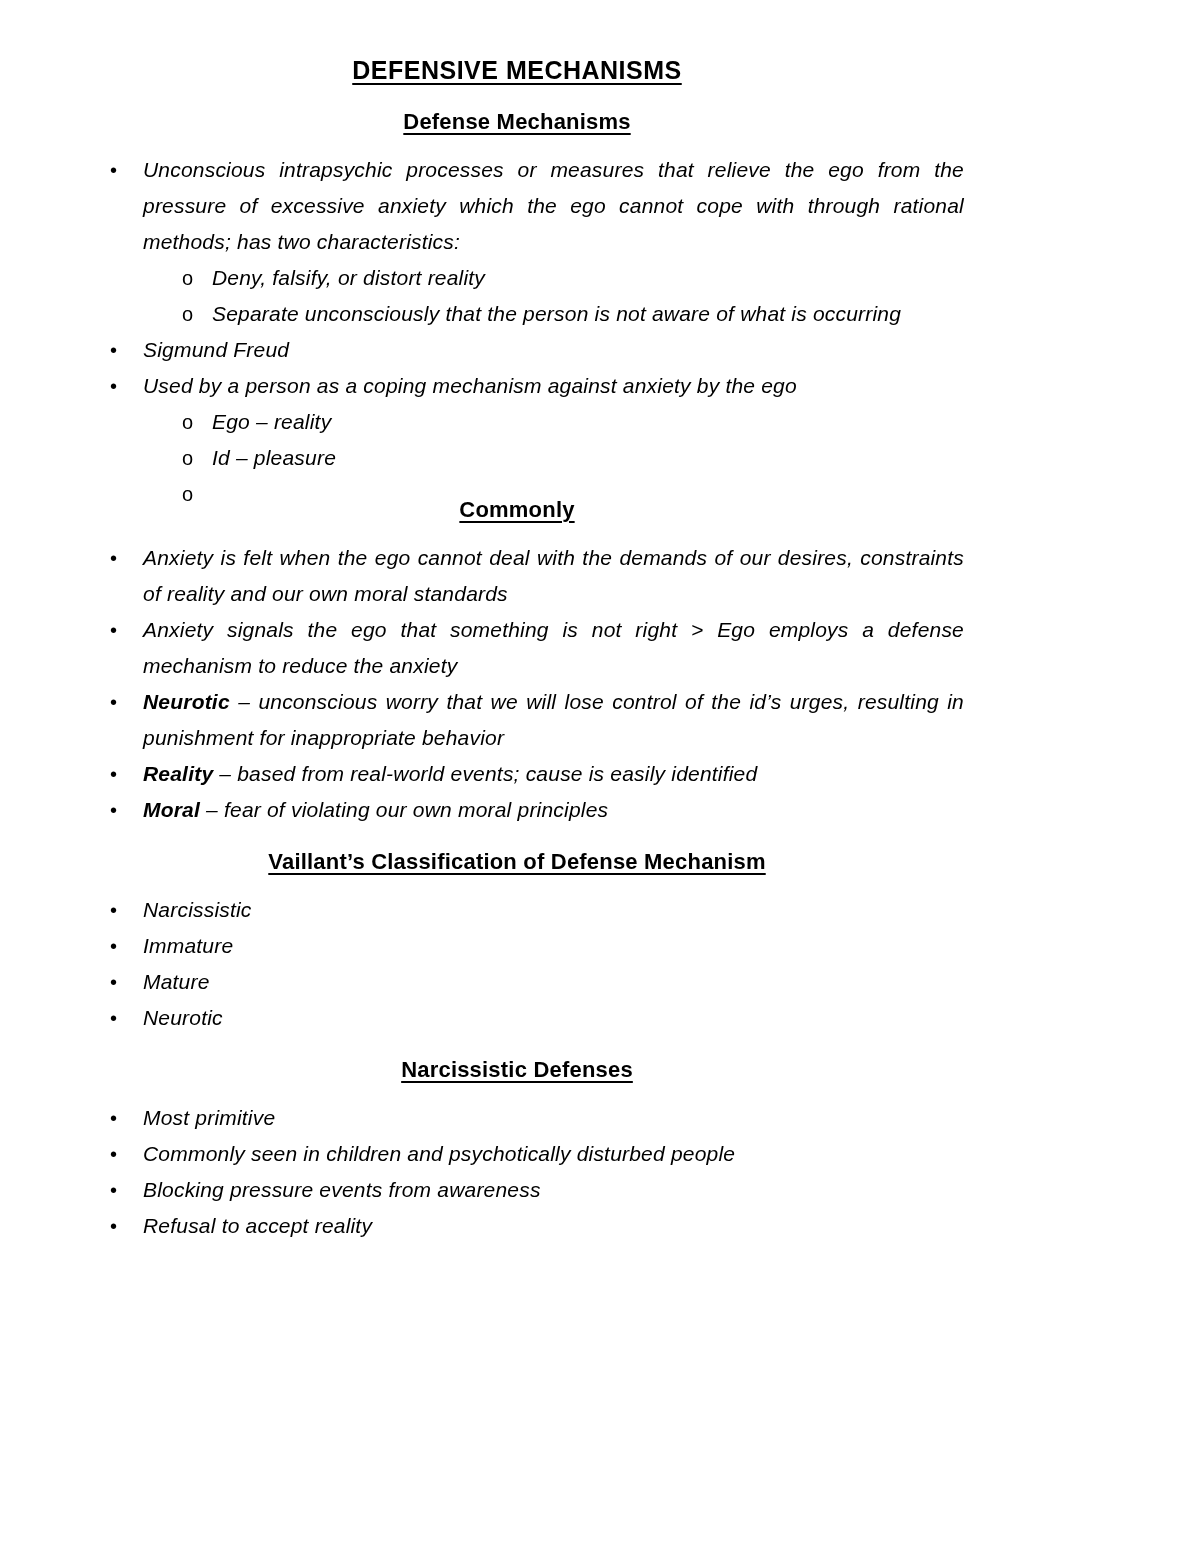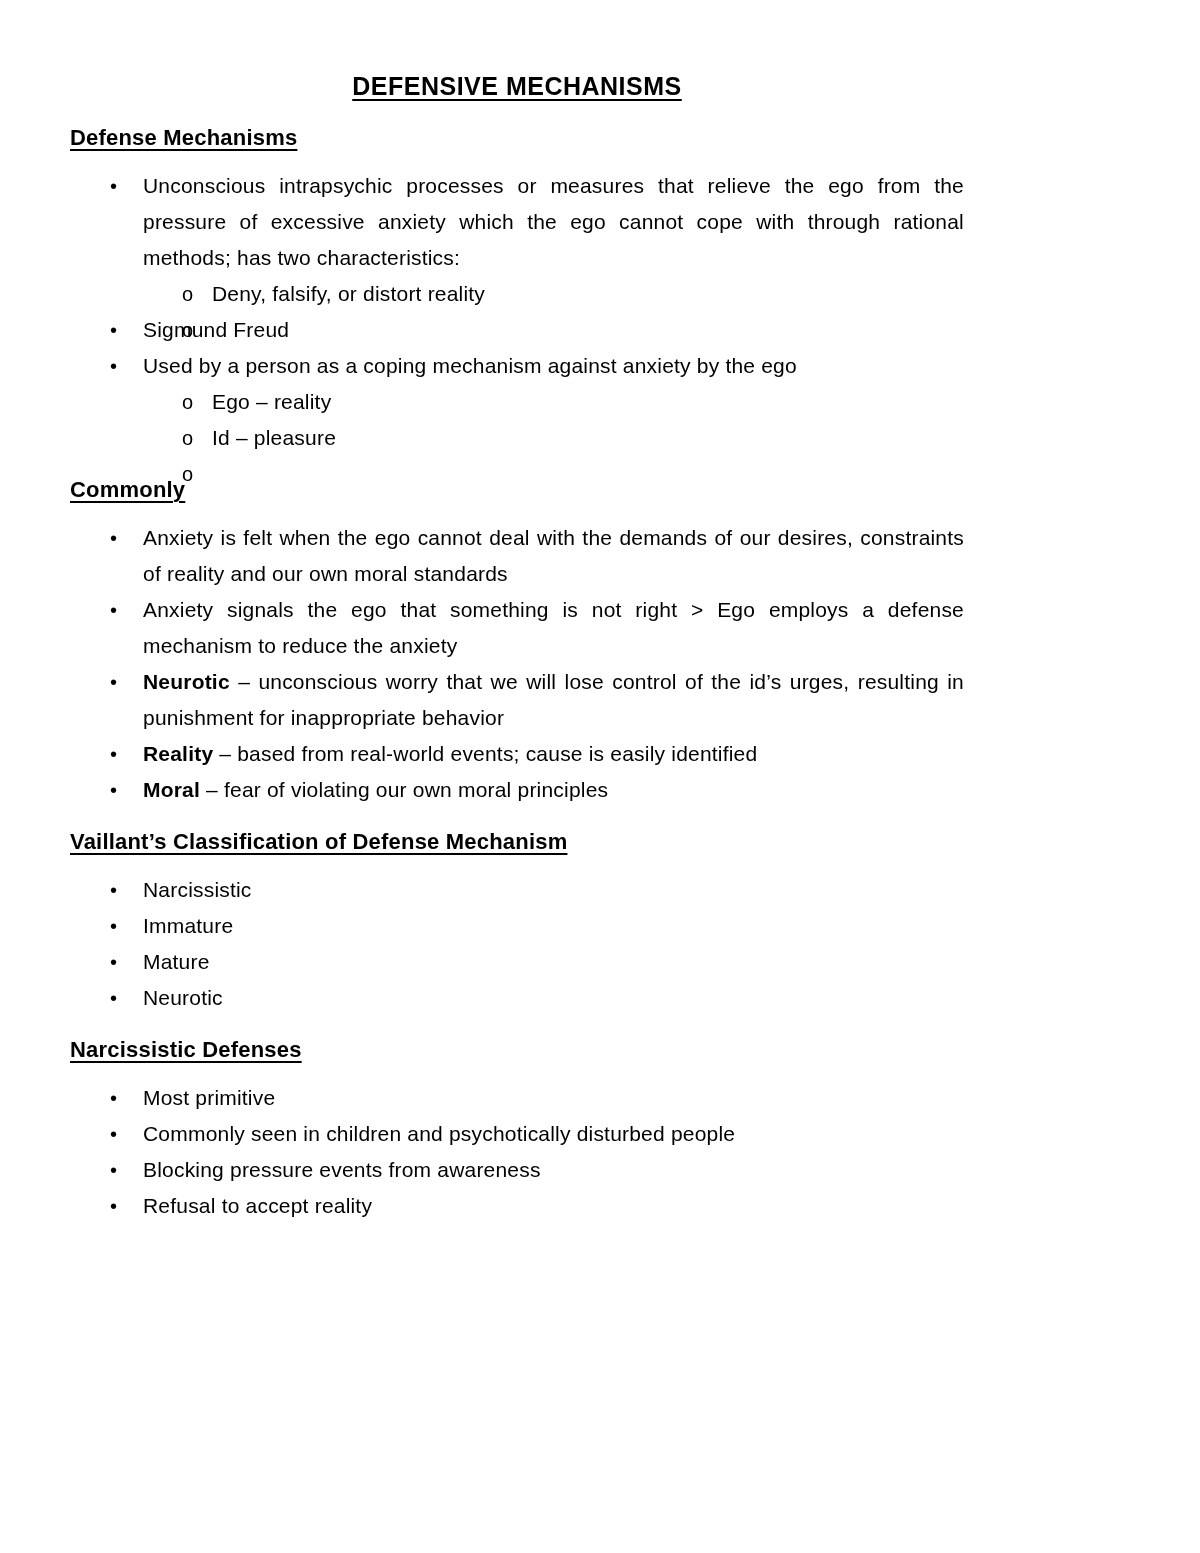--- a/index.html
+++ b/index.html
@@ -11,21 +11,21 @@
     width: 1200px;
     height: 1553px;
     overflow: hidden;
     font-family: "Liberation Sans", sans-serif;
     color: #000000;
   }
   .page {
     box-sizing: border-box;
     width: 1036px;
     height: 1553px;
-    padding: 68px 72px 0 70px;
+    padding: 52px 72px 0 70px;
     background: #ffffff;
   }
   h1.doc-title {
     font-size: 25px;
     font-weight: bold;
     text-align: center;
     text-decoration: underline;
     text-decoration-thickness: 2px;
     text-underline-offset: 4px;
     letter-spacing: 0.5px;
@@ -34,20 +34,21 @@
   }
   h2.section-heading {
     font-size: 22px;
     font-weight: bold;
     text-decoration: underline;
     text-decoration-thickness: 2px;
     text-underline-offset: 4px;
     margin: 16px 0 12px 0;
     line-height: 36px;
     letter-spacing: 0.2px;
+    text-align: center;
   }
   ul.bullet-list {
     list-style: none;
     margin: 0;
     padding: 0;
   }
   ul.bullet-list li {
     position: relative;
     font-size: 21px;
     line-height: 36px;
@@ -60,21 +61,21 @@
     top: 0;
   }
   .m1 {
     left: 40px;
     font-size: 20px;
   }
   .m2 {
     left: 112px;
     font-size: 20px;
   }
-  li .item-text { display: block; }
+  li .item-text { display: block; font-style: italic; }
   li.justify .item-text { text-align: justify; }
   li .item-text b { font-weight: bold; }
 </style>
 </head>
 <body>
 
 <div class="page">
   <h1 class="doc-title">DEFENSIVE MECHANISMS</h1>
   <main>
       <h2 class="section-heading">Defense Mechanisms</h2>
@@ -82,20 +83,21 @@
         <li class="l1 justify">
           <span class="marker m1">•</span>
           <span class="item-text">Unconscious intrapsychic processes or measures that relieve the ego from the pressure of excessive anxiety which the ego cannot cope with through rational methods; has two characteristics:</span>
         </li>
         <li class="l2">
           <span class="marker m2">o</span>
           <span class="item-text">Deny, falsify, or distort reality</span>
         </li>
         <li class="l2">
           <span class="marker m2">o</span>
+          <span class="item-text">Separate unconsciously that the person is not aware of what is occurring</span>
         </li>
         <li class="l1">
           <span class="marker m1">•</span>
           <span class="item-text">Sigmund Freud</span>
         </li>
         <li class="l1">
           <span class="marker m1">•</span>
           <span class="item-text">Used by a person as a coping mechanism against anxiety by the ego</span>
         </li>
         <li class="l2">

